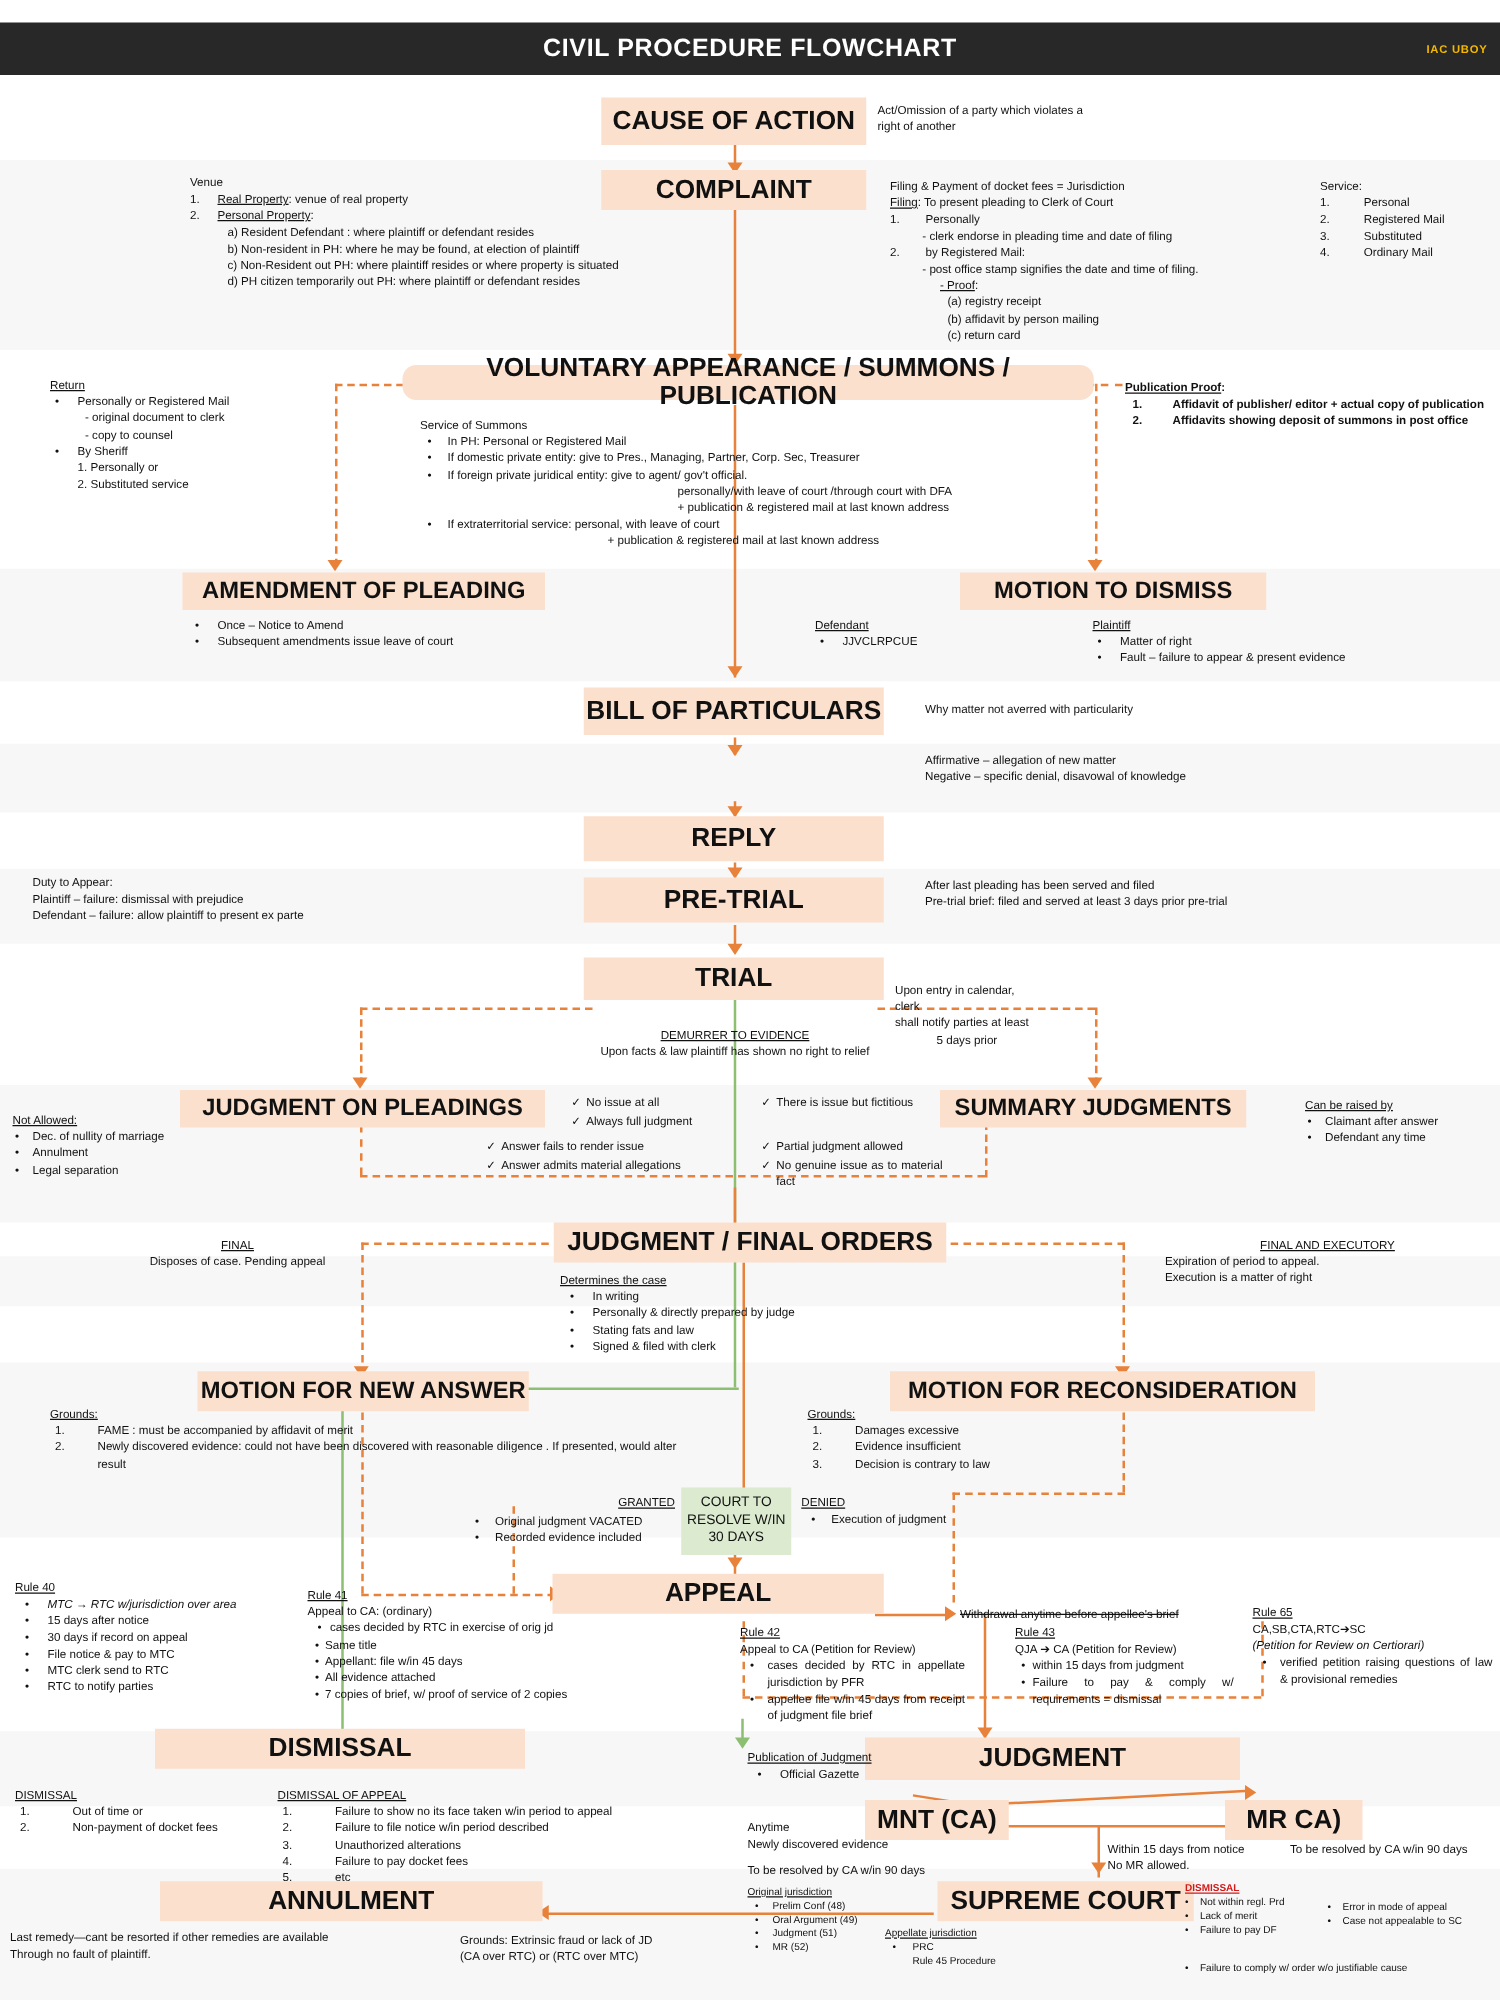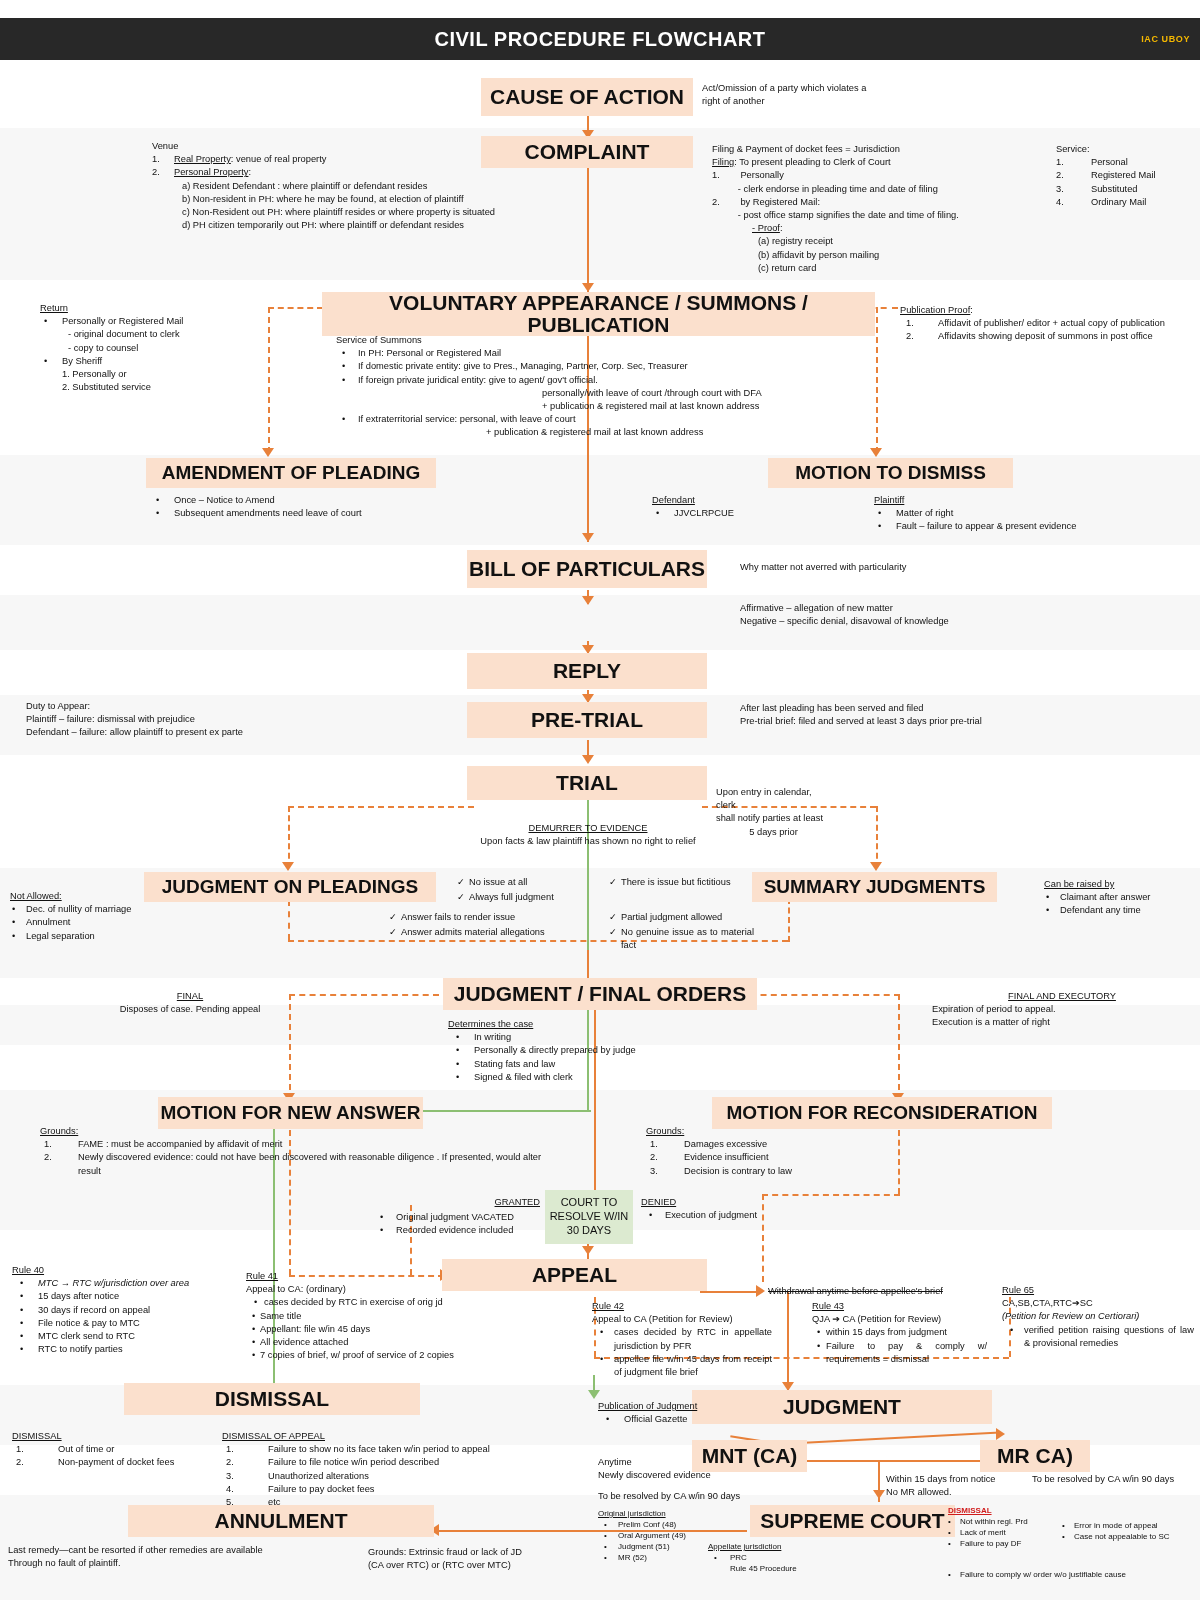--- a/index.html
+++ b/index.html
@@ -179,21 +179,21 @@
 
   <div class="ln h" style="left:800px;top:1460px;width:180px;"></div>
   <div class="ln v" style="left:878px;top:1460px;height:42px;"></div>
   <div class="ar down" style="left:873px;top:1490px;"></div>
 
   <div class="ln h" style="left:437px;top:1530px;width:310px;"></div>
   <div class="ar left" style="left:430px;top:1524px;"></div>
 
   <div class="box xl" style="left:481px;top:78px;width:212px;height:38px;">CAUSE OF ACTION</div>
   <div class="box xl" style="left:481px;top:136px;width:212px;height:32px;">COMPLAINT</div>
-  <div class="box xl" style="left:322px;top:292px;width:553px;height:44px;">VOLUNTARY APPEARANCE / SUMMONS / PUBLICATION</div>
+  <div class="box xl" style="left:322px;top:292px;width:553px;height:28px;border-radius:11px;">VOLUNTARY APPEARANCE / SUMMONS / PUBLICATION</div>
   <div class="box lg" style="left:146px;top:458px;width:290px;height:30px;">AMENDMENT OF PLEADING</div>
   <div class="box lg" style="left:768px;top:458px;width:245px;height:30px;">MOTION TO DISMISS</div>
   <div class="box xl" style="left:467px;top:550px;width:240px;height:38px;">BILL OF PARTICULARS</div>
   <div class="box xl" style="left:467px;top:653px;width:240px;height:36px;">REPLY</div>
   <div class="box xl" style="left:467px;top:702px;width:240px;height:36px;">PRE-TRIAL</div>
   <div class="box xl" style="left:467px;top:766px;width:240px;height:34px;">TRIAL</div>
   <div class="box lg" style="left:144px;top:872px;width:292px;height:30px;">JUDGMENT ON PLEADINGS</div>
   <div class="box lg" style="left:752px;top:872px;width:245px;height:30px;">SUMMARY JUDGMENTS</div>
   <div class="box xl" style="left:443px;top:978px;width:314px;height:32px;">JUDGMENT / FINAL ORDERS</div>
   <div class="box lg" style="left:158px;top:1097px;width:265px;height:32px;">MOTION FOR NEW ANSWER</div>
@@ -260,29 +260,29 @@
     <div>Service of Summons</div>
     <div style="position:relative;padding-left:22px;"><span style="position:absolute;left:6px;">•</span><span>In PH: Personal or Registered Mail</span></div>
     <div style="position:relative;padding-left:22px;"><span style="position:absolute;left:6px;">•</span><span>If domestic private entity: give to Pres., Managing, Partner, Corp. Sec, Treasurer</span></div>
     <div style="position:relative;padding-left:22px;"><span style="position:absolute;left:6px;">•</span><span>If foreign private juridical entity: give to agent/ gov't official.</span></div>
     <div style="padding-left:206px;">personally/with leave of court /through court with DFA</div>
     <div style="padding-left:206px;">+ publication &amp; registered mail at last known address</div>
     <div style="position:relative;padding-left:22px;"><span style="position:absolute;left:6px;">•</span><span>If extraterritorial service: personal, with leave of court</span></div>
     <div style="padding-left:150px;">+ publication &amp; registered mail at last known address</div>
   </div>
 
-  <div class="txt" style="left:900px;top:304px;width:300px;">
+  <div class="txt" style="left:900px;top:304px;width:300px;font-weight:bold;">
     <div><span class="u">Publication Proof</span>:</div>
     <div class="just" style="position:relative;padding-left:38px;"><span style="position:absolute;left:6px;">1.</span><span>Affidavit of publisher/ editor + actual copy of publication</span></div>
     <div class="just" style="position:relative;padding-left:38px;"><span style="position:absolute;left:6px;">2.</span><span>Affidavits showing deposit of summons in post office</span></div>
   </div>
 
   <div class="txt" style="left:152px;top:494px;width:400px;">
     <div style="position:relative;padding-left:22px;"><span style="position:absolute;left:4px;">•</span><span>Once – Notice to Amend</span></div>
-    <div style="position:relative;padding-left:22px;"><span style="position:absolute;left:4px;">•</span><span>Subsequent amendments need leave of court</span></div>
+    <div style="position:relative;padding-left:22px;"><span style="position:absolute;left:4px;">•</span><span>Subsequent amendments issue leave of court</span></div>
   </div>
 
   <div class="txt" style="left:652px;top:494px;width:180px;">
     <div class="u">Defendant</div>
     <div style="position:relative;padding-left:22px;"><span style="position:absolute;left:4px;">•</span><span>JJVCLRPCUE</span></div>
   </div>
 
   <div class="txt" style="left:874px;top:494px;width:320px;">
     <div class="u">Plaintiff</div>
     <div style="position:relative;padding-left:22px;"><span style="position:absolute;left:4px;">•</span><span>Matter of right</span></div>

